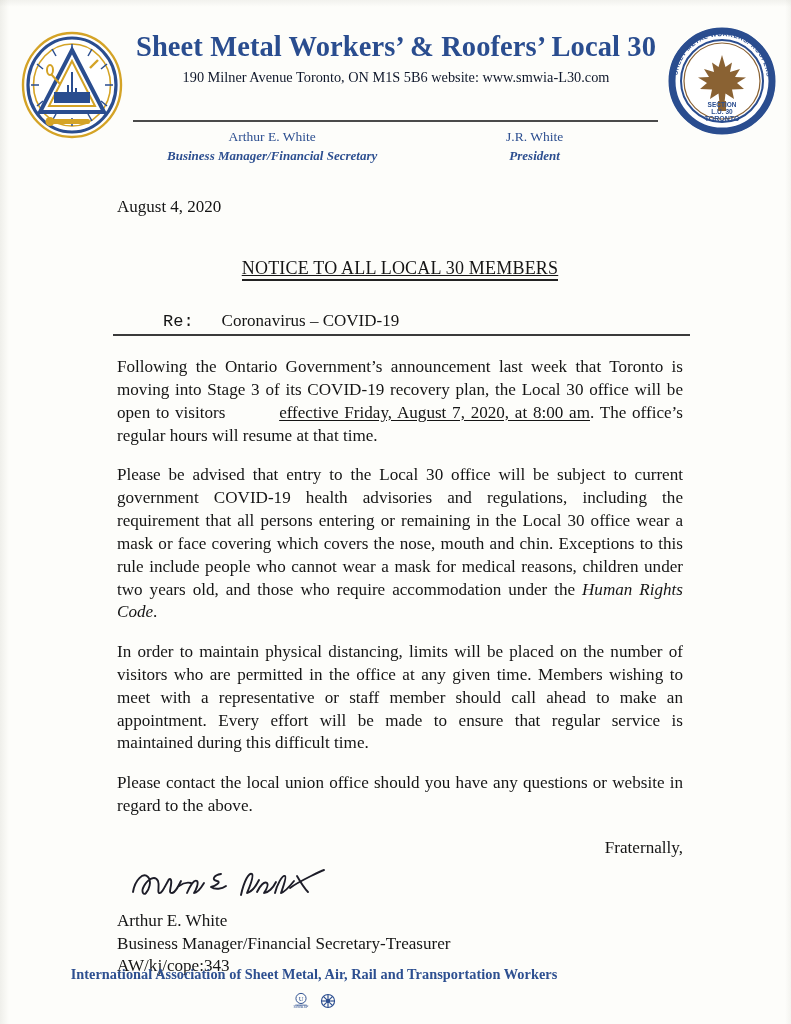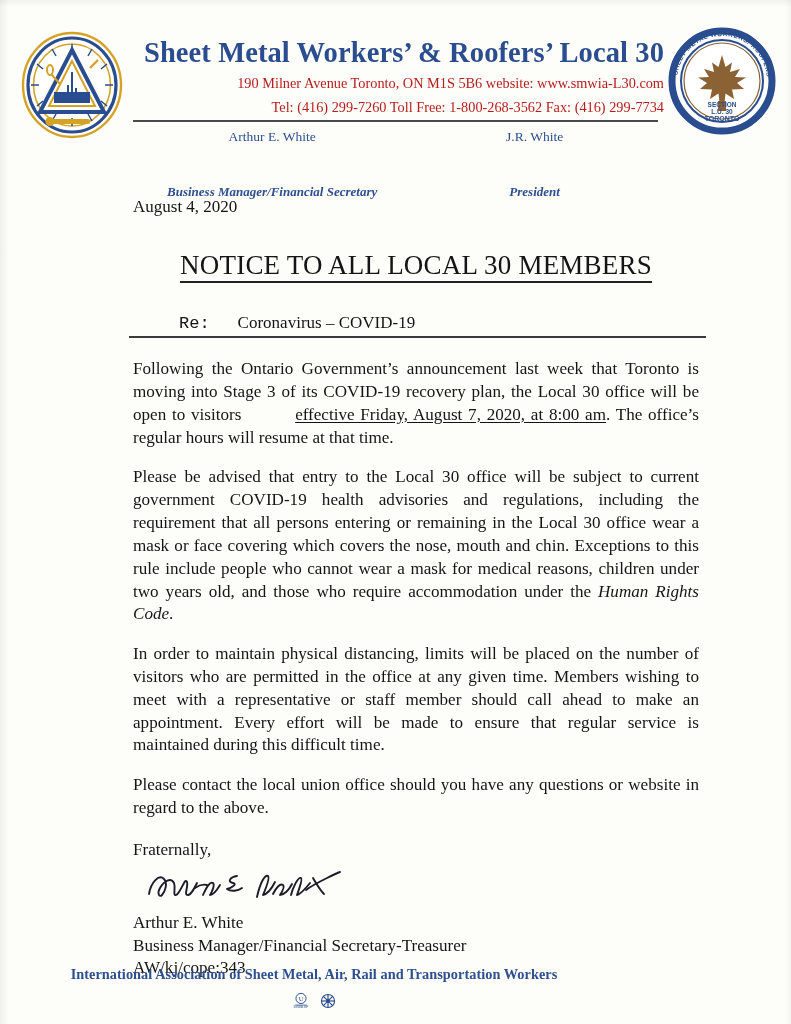--- a/index.html
+++ b/index.html
@@ -44,35 +44,35 @@
   .logo-right {
     position: absolute;
     left: 668px;
     top: 27px;
     width: 108px;
     height: 108px;
   }
   .head-center {
     position: absolute;
     left: 128px;
-    top: 38px;
+    top: 32px;
     width: 536px;
-    text-align: right;
+    text-align: center;
   }
   .org-title {
     font-size: 28.5px;
     font-weight: bold;
     color: #2a4d8f;
     letter-spacing: .1px;
     line-height: 1.08;
     white-space: nowrap;
   }
   .addr-line {
     font-size: 14.3px;
-    color: #b91c1c;
+    color: #0f172a;
     line-height: 1.42;
     margin-top: 4px;
     white-space: nowrap;
   }
   .head-rule {
     position: absolute;
     left: 133px;
     top: 120px;
     width: 525px;
     height: 0;
@@ -94,40 +94,40 @@
   .officer.right { flex: 0 0 47%; }
   .officer .name {
     font-size: 13.5px;
     line-height: 1.38;
   }
   .officer .role {
     font-size: 13px;
     font-style: italic;
     font-weight: bold;
     line-height: 1.38;
-    margin-top: 36px;
   }
 
   
   .body-wrap {
     position: absolute;
-    left: 133px;
+    left: 117px;
     top: 196px;
     width: 566px;
   }
   .date-line {
     font-size: 17px;
     line-height: 1.3;
   }
   .notice-title {
-    margin-top: 32px;
+    margin-top: 40px;
     text-align: center;
-    font-size: 27px;
+    font-size: 18px;
     letter-spacing: .2px;
     white-space: nowrap;
+    text-decoration: underline;
   }
   .notice-title span {
     border-bottom: 2px solid #222;
     padding-bottom: 1px;
   }
   .re-block {
     margin-top: 32px;
     padding-left: 46px;
     font-size: 17px;
   }
@@ -144,20 +144,21 @@
     line-height: 1.335;
     text-align: justify;
     text-justify: inter-word;
   }
   .para:first-of-type { margin-top: 20px; }
   .para u { text-decoration: underline; text-underline-offset: 2px; margin-left: 48px; }
   .para i { font-style: italic; }
   .closing {
     margin-top: 20px;
     font-size: 17.1px;
+    text-align: right;
   }
 
   
   .signature {
     margin-top: 4px;
     margin-left: 8px;
     height: 46px;
     width: 230px;
   }
   .sig-block {
@@ -223,21 +224,20 @@
         <line x1="31" y1="44" x2="40" y2="54" stroke="#d4a326" stroke-width="2"></line>
         <line x1="70" y1="38" x2="78" y2="30" stroke="#d4a326" stroke-width="2.4"></line>
         <rect x="30" y="89" width="40" height="5" rx="2" fill="#d4a326"></rect>
         <circle cx="30" cy="91.5" r="4.5" fill="#d4a326"></circle>
       </svg>
     </div>
 
     <div class="head-center">
       <div class="org-title">Sheet Metal Workers’ &amp; Roofers’ Local 30</div>
       <div class="addr-line">190 Milner Avenue  Toronto, ON  M1S 5B6  website: www.smwia-L30.com</div>
-      <div class="addr-line">Tel: (416) 299-7260      Toll Free: 1-800-268-3562      Fax: (416) 299-7734</div>
     </div>
 
     <div class="logo-right">
       <svg viewBox="0 0 108 108" width="108" height="108" aria-hidden="true">
         <circle cx="54" cy="54" r="52" fill="#ffffff" stroke="#2a4d8f" stroke-width="2"></circle>
         <circle cx="54" cy="54" r="50" fill="none" stroke="#2a4d8f" stroke-width="7"></circle>
         <circle cx="54" cy="54" r="41" fill="#ffffff" stroke="#2a4d8f" stroke-width="2"></circle>
         <circle cx="54" cy="54" r="38" fill="none" stroke="#8a6233" stroke-width="1.2"></circle>
         <path d="M54 28
                  L57.5 40 L64 35.5 L62 45 L72 42 L67 50 L78 50.5 L69 56

